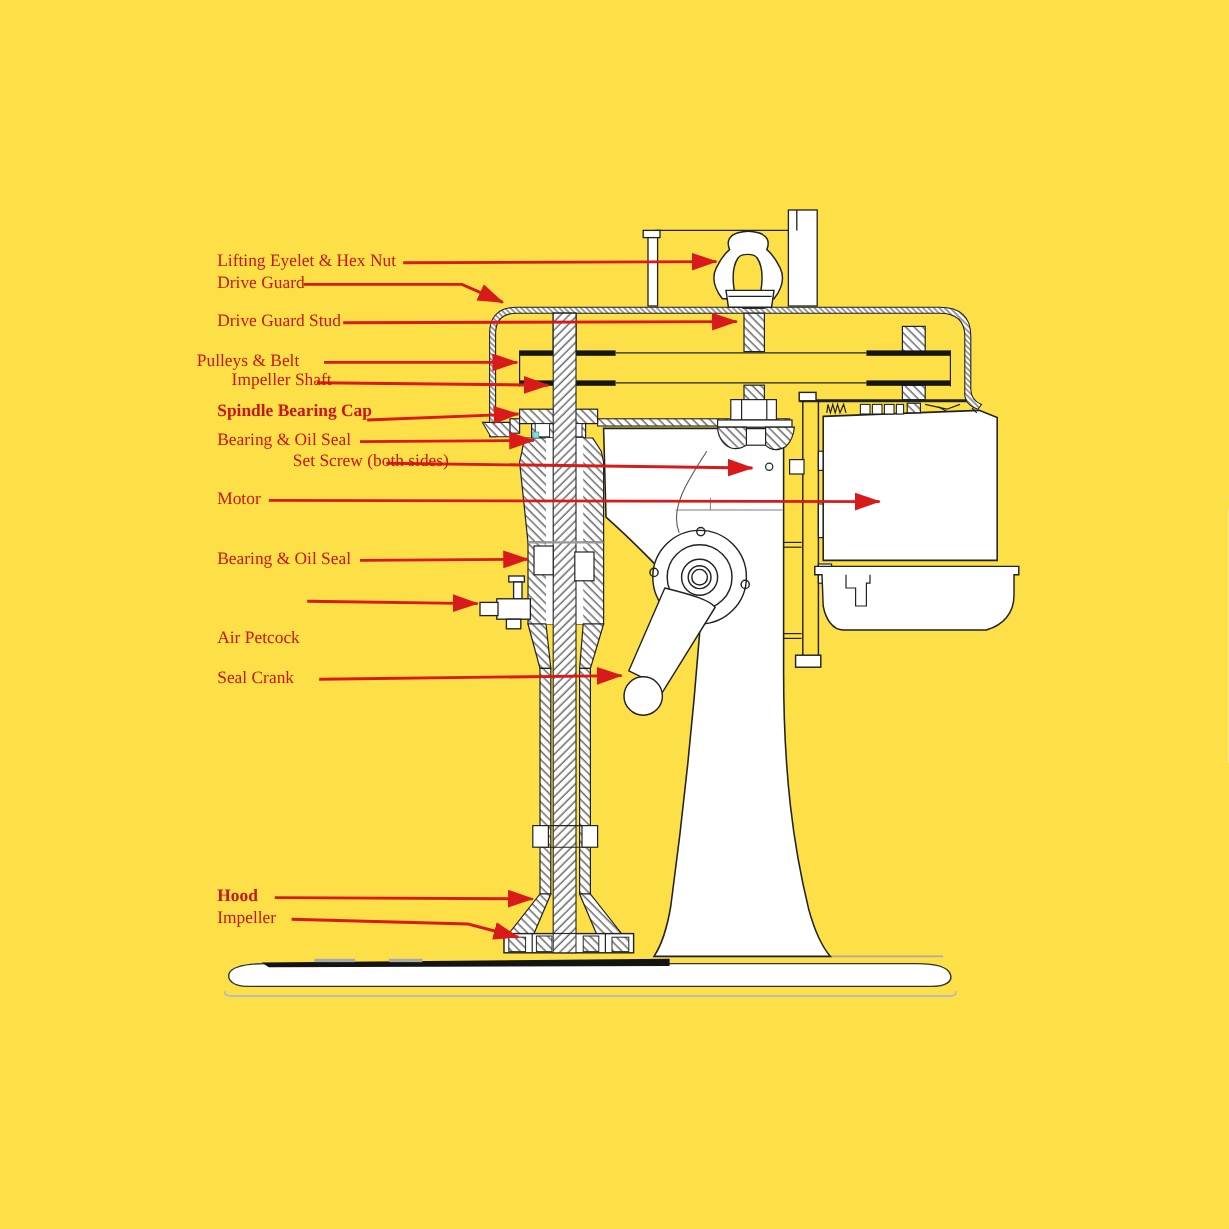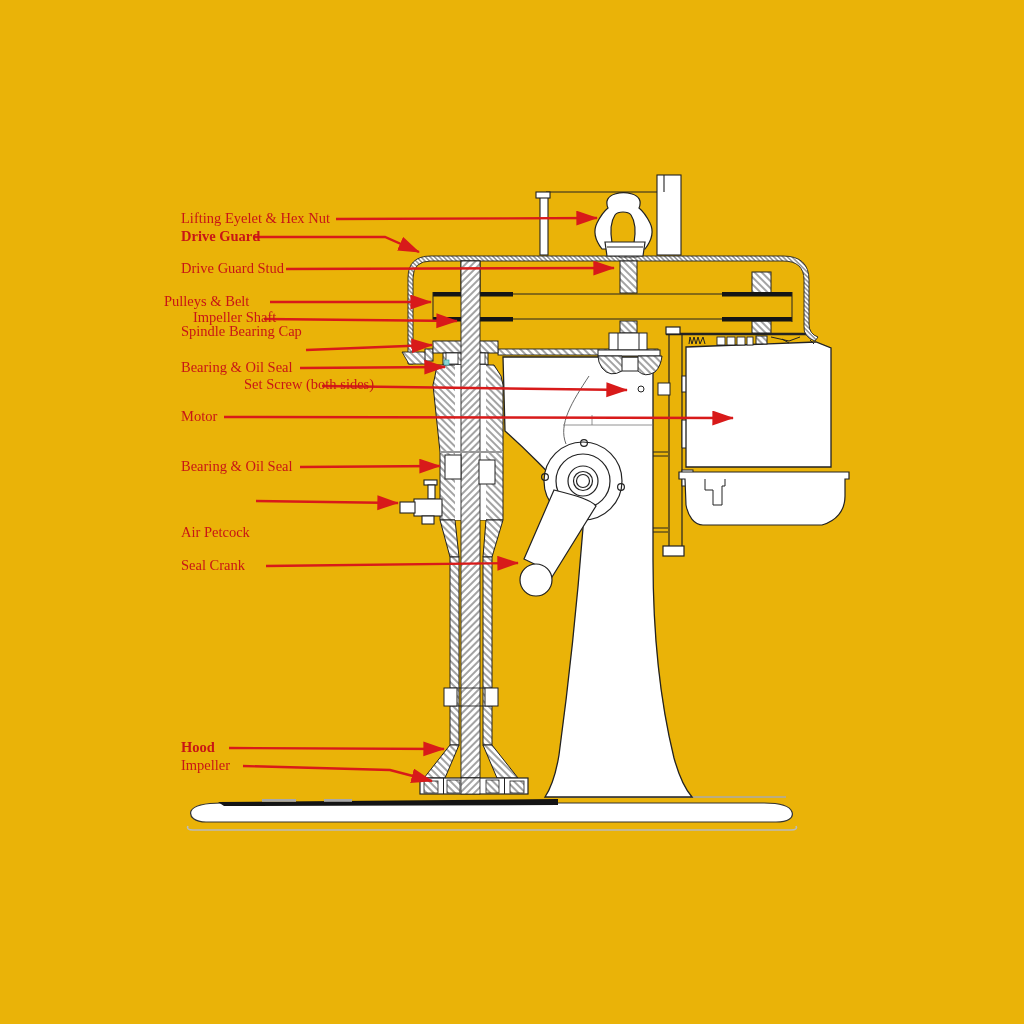--- a/index.html
+++ b/index.html
@@ -1,17 +1,17 @@
 <!DOCTYPE html>
 <html style="--accent: #d81a1a; --label: #c81616;"><head>
 <meta charset="utf-8">
 <style>
   :root{ --accent:#d81a1a; --label:#c81616; --ink:#222; }
   html,body{margin:0;padding:0;background:#fff;}
-  .stage{position:relative;width:1024px;height:1024px;background:#eab308;overflow:hidden;
+  .stage{position:relative;width:1024px;height:1024px;background:#fde047;overflow:hidden;
          font-family:"Liberation Serif",serif;}
   .stage svg{position:absolute;left:0;top:0;}
   #labels{position:absolute;left:0;top:0;width:100%;height:100%;pointer-events:none;}
   .callout-label{position:absolute;font-size:14.5px;line-height:17px;color:var(--label);
                  white-space:nowrap;}
   .leader{stroke:var(--accent);stroke-width:2.4;fill:none;marker-end:url(#arrowhead);}
 </style>
 </head>
 <body>
 
@@ -223,25 +223,25 @@
         <polyline points="300,467 440,466" class="leader"></polyline>
         <polyline points="256,501 398,503" class="leader"></polyline>
         <polyline points="266,566 518,563" class="leader"></polyline>
         <polyline points="229,748 444,749" class="leader"></polyline>
         <polyline points="243,766 390,770 432,781" class="leader"></polyline>
       </g>
 </svg>
 
 <div id="labels">
       <div class="callout-label" style="left: 181px; top: 210px;">Lifting Eyelet &amp; Hex Nut</div>
-      <div class="callout-label" style="left: 181px; top: 228px; font-weight: bold;">Drive Guard</div>
+      <div class="callout-label" style="left: 181px; top: 228px;">Drive Guard</div>
       <div class="callout-label" style="left: 181px; top: 260px; text-align: right;">Drive Guard Stud</div>
       <div class="callout-label" style="left: 164px; top: 293px;">Pulleys &amp; Belt</div>
       <div class="callout-label" style="left: 181px; top: 309px; margin-left: 12px;">Impeller Shaft</div>
-      <div class="callout-label" style="left: 181px; top: 323px;">Spindle Bearing Cap</div>
+      <div class="callout-label" style="left: 181px; top: 335px; font-weight: bold;">Spindle Bearing Cap</div>
       <div class="callout-label" style="left: 181px; top: 359px;">Bearing &amp; Oil Seal</div>
       <div class="callout-label" style="left: 196px; top: 376px; margin-left: 48px;">Set Screw (both sides)</div>
       <div class="callout-label" style="left: 181px; top: 408px;">Motor</div>
       <div class="callout-label" style="left: 181px; top: 458px;">Bearing &amp; Oil Seal</div>
       <div class="callout-label" style="left: 181px; top: 492px; margin-top: 32px;">Air Petcock</div>
       <div class="callout-label" style="left: 181px; top: 557px;">Seal Crank</div>
       <div class="callout-label" style="left: 181px; top: 739px; font-weight: bold;">Hood</div>
       <div class="callout-label" style="left: 181px; top: 757px;">Impeller</div>
     </div>
 

